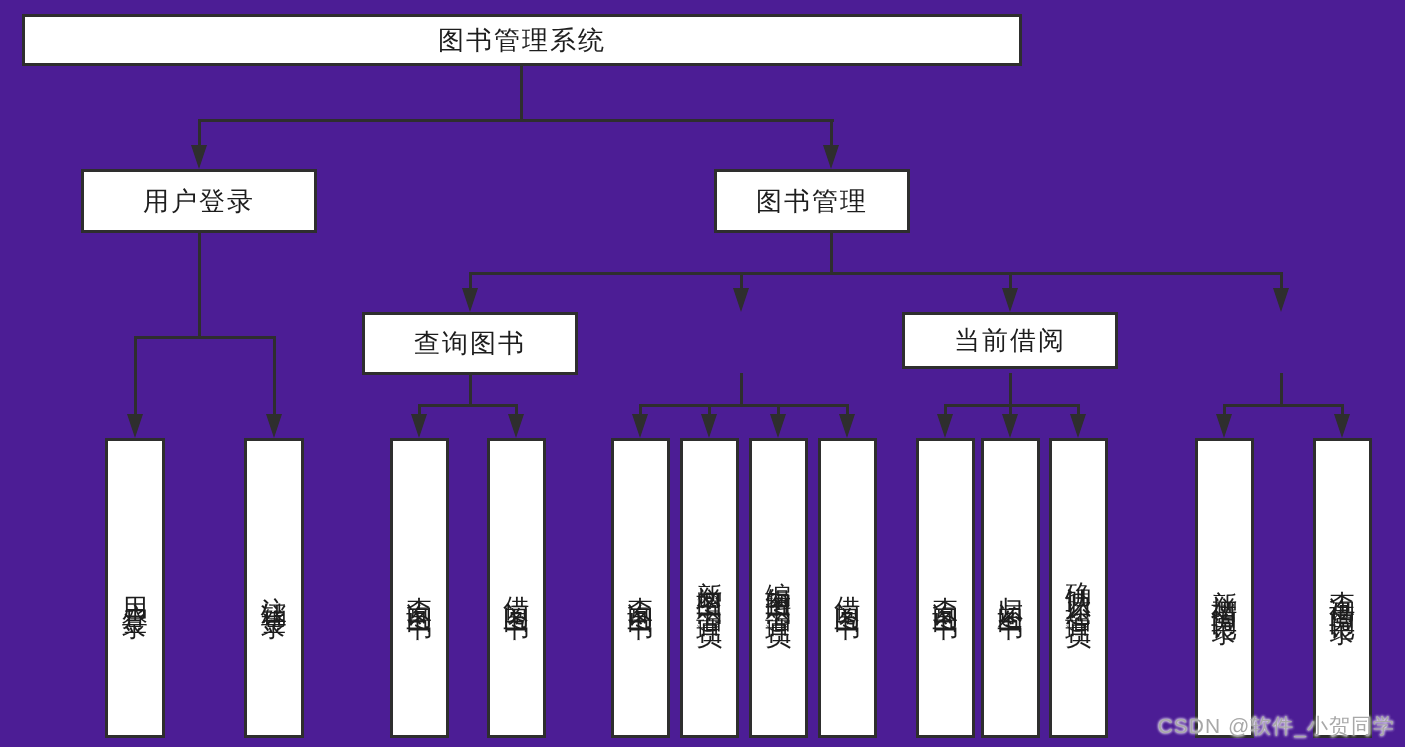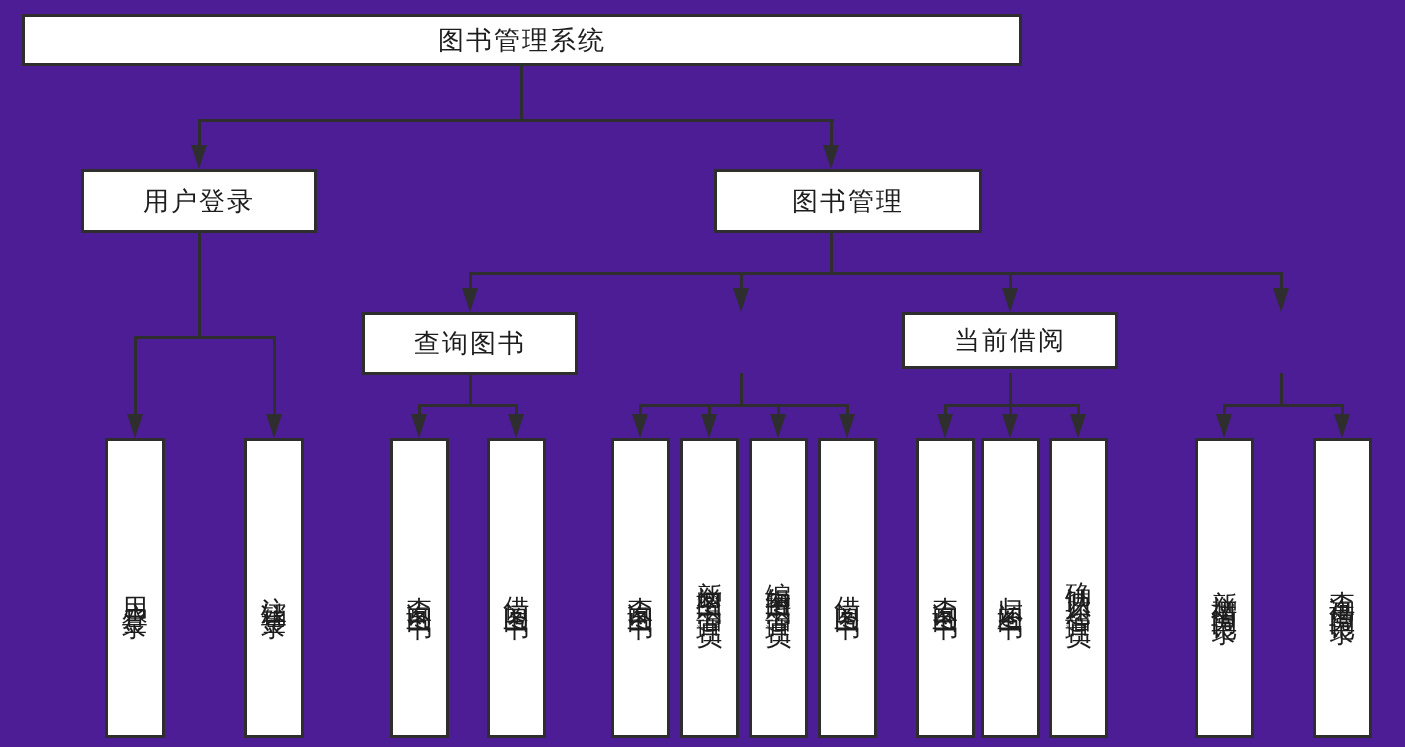--- a/index.html
+++ b/index.html
@@ -41,21 +41,21 @@
   <div class="vl" style="left:520px;top:66px;height:56px;"></div>
   <div class="hl" style="left:198px;top:119px;width:636px;"></div>
   <div class="vl" style="left:198px;top:119px;height:30px;"></div>
   <div class="arrow" style="left:191px;top:145px;"></div>
   <div class="vl" style="left:830px;top:119px;height:30px;"></div>
   <div class="arrow" style="left:823px;top:145px;"></div>
 
   <div class="box" style="left:81px;top:169px;width:236px;height:64px;">
     <span class="hlabel">用户登录</span>
   </div>
-  <div class="box" style="left:714px;top:169px;width:268px;height:64px;">
+  <div class="box" style="left:714px;top:169px;width:196px;height:64px;">
     <span class="hlabel">图书管理</span>
   </div>
 
   <div class="vl" style="left:198px;top:233px;height:105px;"></div>
   <div class="hl" style="left:134px;top:336px;width:142px;"></div>
   <div class="vl" style="left:134px;top:336px;height:84px;"></div>
   <div class="arrow" style="left:127px;top:414px;"></div>
   <div class="vl" style="left:273px;top:336px;height:84px;"></div>
   <div class="arrow" style="left:266px;top:414px;"></div>
 
@@ -148,14 +148,15 @@
     <span class="vlabel">确认归还（管理员）</span>
   </div>
 
   <div class="box" style="left:1195px;top:438px;width:59px;height:300px;">
     <span class="vlabel">新增借阅记录</span>
   </div>
   <div class="box" style="left:1313px;top:438px;width:59px;height:300px;">
     <span class="vlabel">查询借阅记录</span>
   </div>
 
+  <div class="watermark">CSDN @软件_小贺同学</div>
 
 </div>
 
 </body></html>

